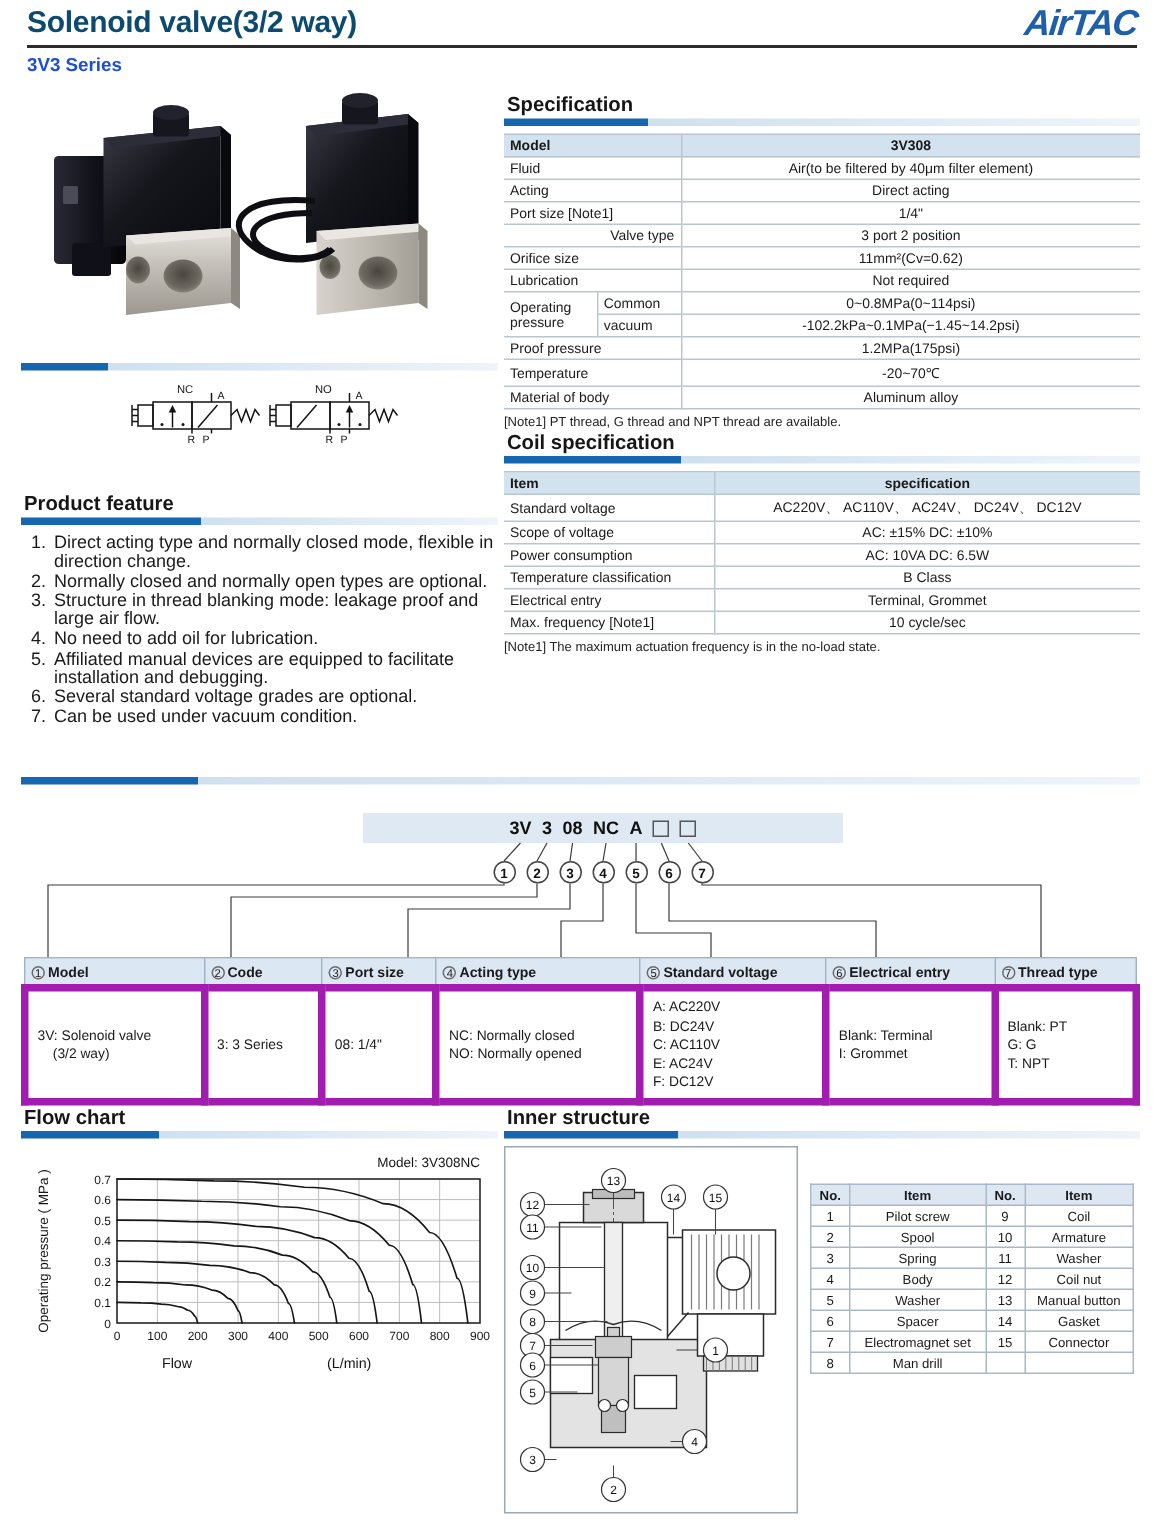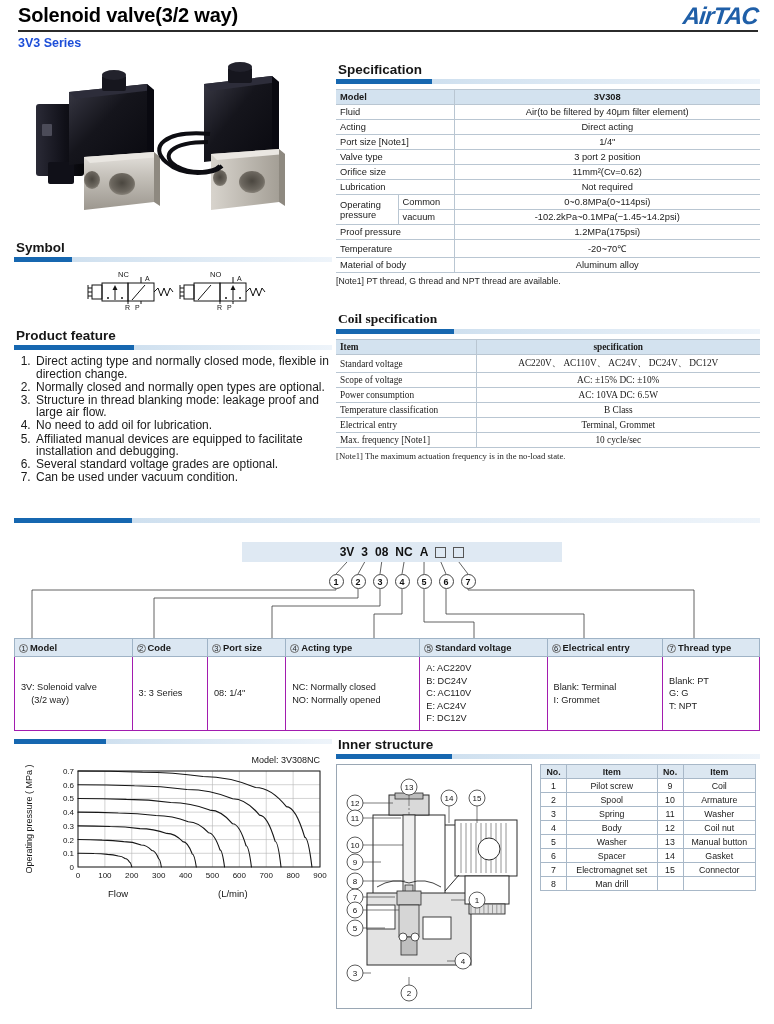--- a/index.html
+++ b/index.html
@@ -10,21 +10,21 @@
     font-family:"Liberation Sans", sans-serif;
     color:#1a1a1a;
     overflow:hidden;
   }
   .page { position:relative; width:774px; height:1024px; padding:0 14px; }
 
   
   .pagehead { position:relative; height:56px; }
   .doc-title {
     position:absolute; left:4px; top:4px;
-    font-size:20px; font-weight:bold; letter-spacing:-0.2px; color:#000000;
+    font-size:20px; font-weight:bold; letter-spacing:-0.2px; color:#0c4a6e;
   }
   .title-rule {
     position:absolute; left:4px; top:30px; width:740px; height:2px; background:#2b2b2b;
   }
   .series {
     position:absolute; left:4px; top:36px;
     font-size:12.5px; font-weight:bold; color:#1d4ed8;
   }
   .logo {
     position:absolute; right:2px; top:2px;
@@ -80,26 +80,26 @@
   }
   table.order { width:100%; border-collapse:collapse; font-size:9.2px; }
   table.order th {
     background:#dbe7f2; border:1px solid #9fb3c6; text-align:left;
     padding:3px 4px; font-size:9.4px; font-weight:bold;
   }
   table.order th .n { font-size:7.5px; display:inline-block;
     border:1px solid #6b6b6b; border-radius:50%; width:9px; height:9px;
     line-height:8px; text-align:center; margin-right:2px; font-weight:normal; }
   table.order td {
-    border:1px solid #a21caf; vertical-align:middle; padding:4px 6px;
+    border:5px solid #a21caf; vertical-align:middle; padding:4px 6px;
     height:74px; line-height:12.5px;
   }
 
   
-  table.parts { width:100%; border-collapse:collapse; font-size:8.8px; }
+  table.parts { width:100%; border-collapse:collapse; font-size:8.8px;margin-top:25px; }
   table.parts th, table.parts td {
     border:1px solid #a8b8c8; text-align:center; padding:1.5px 2px;
   }
   table.parts th { background:#dce7f1; font-weight:bold; }
   table.parts td.no { width:26px; }
 
   
   .diagram-box { border:1px solid #9aa7b4; background:#fff; }
   text { font-family:"Liberation Sans", sans-serif; }
 </style>
@@ -172,21 +172,20 @@
         <ellipse cx="238" cy="120" rx="13" ry="11" fill="url(#hole)"></ellipse>
         <ellipse cx="206" cy="116" rx="7" ry="8" fill="url(#hole)"></ellipse>
         <path d="M196 72 C150 68 135 85 152 100 C170 116 200 112 208 104" fill="none" stroke="#0d0d12" stroke-width="4"></path>
         <path d="M194 80 C156 80 146 94 162 104 C180 114 200 110 206 104" fill="none" stroke="#0d0d12" stroke-width="4"></path>
       </g>
     </svg>
   </div>
 
   <div class="col-left" style="top:240px;">
     <div class="sec">
-      <div class="sec-title">Symbol</div>
       <div class="sec-bar">
         <div class="solid" style="width:58px"></div>
           <div class="fade" style="left:58px;right:0"></div>
       </div>
     </div>
     <div class="symbol-area">
       <svg width="318" height="56" viewBox="0 0 318 56">
         <g stroke="#141414" stroke-width="1" fill="none" font-size="7.5" fill-opacity="1">
 
           <text x="104" y="10" fill="#141414" stroke="none">NC</text>
@@ -276,21 +275,21 @@
           </tr>
           <tr>
             <td class="lbl" colspan="2" style="width: 118px;">Acting</td>
             <td class="val">Direct acting</td>
           </tr>
           <tr>
             <td class="lbl" colspan="2" style="width: 118px;">Port size  [Note1]</td>
             <td class="val">1/4"</td>
           </tr>
           <tr>
-            <td class="lbl" colspan="2" style="width: 118px;">Valve type</td>
+            <td class="lbl" colspan="2" style="width: 118px; text-align: right;">Valve type</td>
             <td class="val">3 port 2 position</td>
           </tr>
           <tr>
             <td class="lbl" colspan="2" style="width: 118px;">Orifice size</td>
             <td class="val">11mm²(Cv=0.62)</td>
           </tr>
           <tr>
             <td class="lbl" colspan="2" style="width: 118px;">Lubrication</td>
             <td class="val">Not required</td>
           </tr>
@@ -313,21 +312,21 @@
           </tr>
           <tr>
             <td class="lbl" colspan="2" style="width: 118px;">Material of body</td>
             <td class="val">Aluminum alloy</td>
           </tr>
         </tbody>
     </table>
     <div class="note">[Note1]  PT thread, G thread and NPT thread are available.</div>
   </div>
 
-  <div class="col-right" style="top:311px;font-family:Liberation Serif, serif;">
+  <div class="col-right" style="top:287px;">
     <div class="sec">
       <div class="sec-title">Coil specification</div>
       <div class="sec-bar">
         <div class="solid" style="width:118px"></div>
           <div class="fade" style="left:118px;right:0"></div>
       </div>
     </div>
     <table class="spec">
       <tbody id="coil-body">
           <tr class="hdr">
@@ -453,20 +452,21 @@
               <div style="white-space:pre">G: G</div>
               <div style="white-space:pre">T: NPT</div>
             </td>
           </tr>
         </tbody>
     </table>
   </div>
 
   <div class="col-left" style="top:737px;">
     <div class="sec">
+      <div class="sec-title">Flow chart</div>
       <div class="sec-bar">
         <div class="solid" style="width:92px"></div>
           <div class="fade" style="left:92px;right:0"></div>
       </div>
     </div>
     <svg id="flowchart" width="318" height="160" viewBox="0 0 318 160">
         <line x1="64" y1="22" x2="64" y2="118" stroke="#b6b6b6" stroke-width="0.6"></line>
         <line x1="90.88888888888889" y1="22" x2="90.88888888888889" y2="118" stroke="#b6b6b6" stroke-width="0.6"></line>
         <line x1="117.77777777777777" y1="22" x2="117.77777777777777" y2="118" stroke="#b6b6b6" stroke-width="0.6"></line>
         <line x1="144.66666666666666" y1="22" x2="144.66666666666666" y2="118" stroke="#b6b6b6" stroke-width="0.6"></line>

